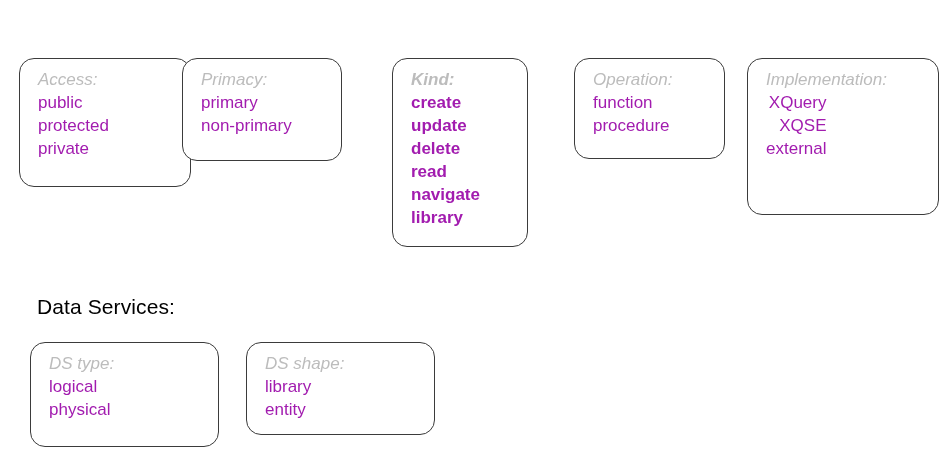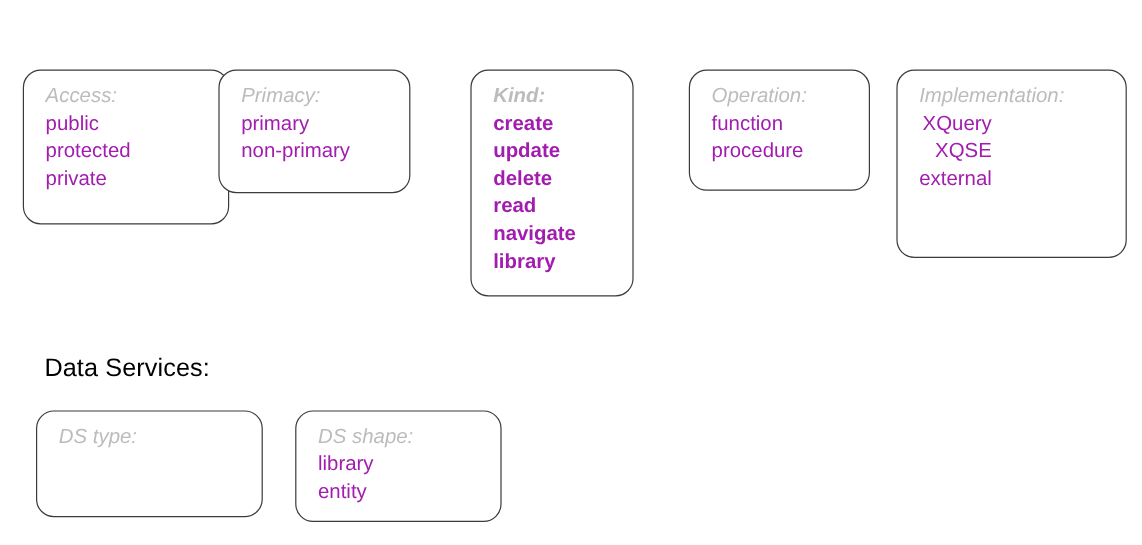--- a/index.html
+++ b/index.html
@@ -66,22 +66,22 @@
   }
 
   
   #box-access          { left: 19px;  top: 58px;  width: 172px; height: 129px; }
   #box-primacy         { left: 182px; top: 58px;  width: 160px; height: 103px; }
   #box-kind            { left: 392px; top: 58px;  width: 136px; height: 189px; font-weight: bold; }
   #box-operation       { left: 574px; top: 58px;  width: 151px; height: 101px; }
   #box-implementation  { left: 747px; top: 58px;  width: 192px; height: 157px; text-align: right; }
 
   
-  #box-ds-type         { left: 30px;  top: 342px; width: 189px; height: 89px; }
-  #box-ds-shape        { left: 246px; top: 342px; width: 172px; height: 93px; }
+  #box-ds-type         { left: 30px;  top: 342px; width: 189px; height: 105px; }
+  #box-ds-shape        { left: 246px; top: 342px; width: 189px; height: 93px; }
 </style>
 </head>
 <body>
 
 <div class="canvas">
 
 
   <div class="facet-box" id="box-access">
     <div class="facet-label">Access:</div>
     <ul class="facet-items">
@@ -125,20 +125,24 @@
       <li>XQuery</li>
       <li>XQSE</li>
       <li>external</li>
     </ul>
   </div>
 
   <div class="section-heading" id="heading-dataservices">Data Services:</div>
 
   <div class="facet-box" id="box-ds-type">
     <div class="facet-label">DS type:</div>
+    <ul class="facet-items">
+      <li>logical</li>
+      <li>physical</li>
+    </ul>
   </div>
 
   <div class="facet-box" id="box-ds-shape">
     <div class="facet-label">DS shape:</div>
     <ul class="facet-items">
       <li>library</li>
       <li>entity</li>
     </ul>
   </div>
 

